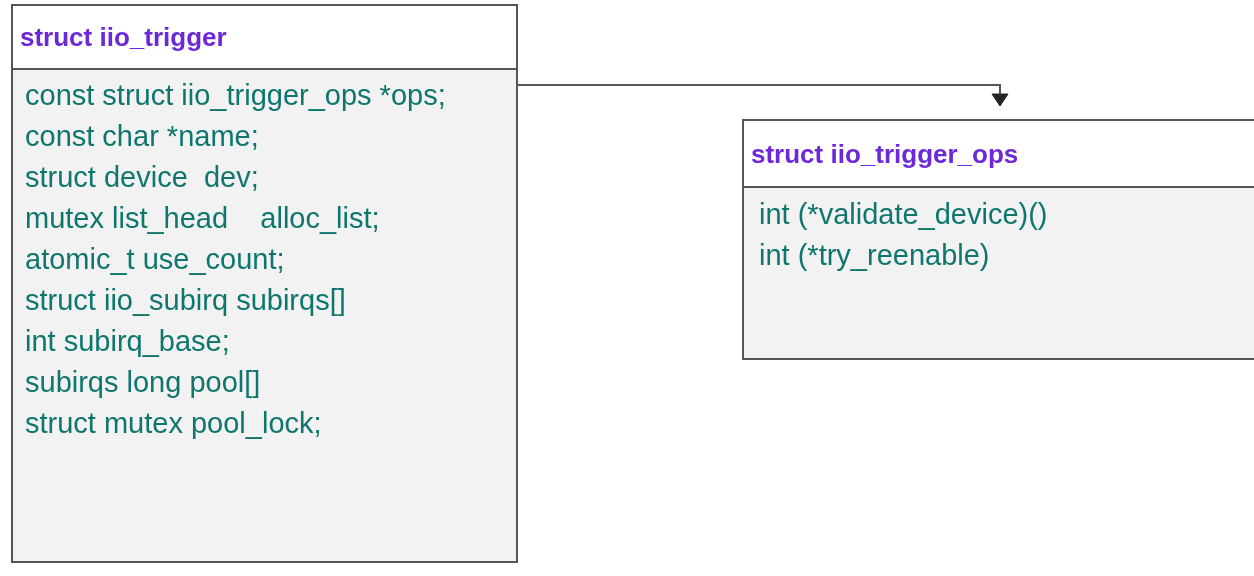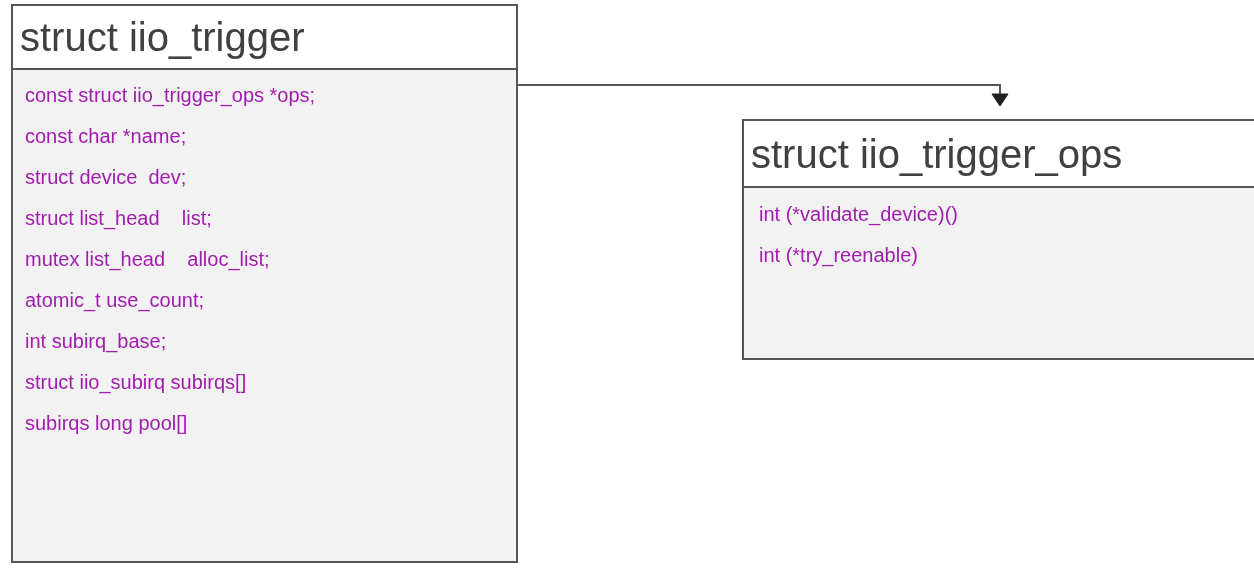--- a/index.html
+++ b/index.html
@@ -31,35 +31,36 @@
   }
   .uml-header {
     box-sizing: border-box;
     background: #ffffff;
     border-bottom: 2px solid #555555;
     display: flex;
     align-items: center;
     padding-left: 7px;
   }
   .uml-title {
-    font-size: 40px;
+    font-size: 26px;
     line-height: 34px;
-    color: #404040;
+    color: #6d28d9;
     white-space: pre;
+    font-weight: bold;
   }
   .uml-body {
     box-sizing: border-box;
     background: #f2f2f2;
     padding-left: 12px;
     padding-top: 5px;
   }
   .uml-field {
-    font-size: 20px;
+    font-size: 29px;
     line-height: 41px;
-    color: #a21caf;
+    color: #0f766e;
     white-space: pre;
   }
 
   
   #box-iio-trigger {
     left: 11px;
     top: 4px;
     width: 507px;
     height: 559px;
   }
@@ -99,26 +100,26 @@
   <div class="uml-box" id="box-iio-trigger">
 
     <div class="uml-header">
       <span class="uml-title">struct iio_trigger</span>
     </div>
 
     <div class="uml-body">
       <div class="uml-field">const struct iio_trigger_ops *ops;</div>
       <div class="uml-field">const char *name;</div>
       <div class="uml-field">struct device  dev;</div>
-      <div class="uml-field">struct list_head    list;</div>
       <div class="uml-field">mutex list_head    alloc_list;</div>
       <div class="uml-field">atomic_t use_count;</div>
+      <div class="uml-field">struct iio_subirq subirqs[]</div>
       <div class="uml-field">int subirq_base;</div>
-      <div class="uml-field">struct iio_subirq subirqs[]</div>
       <div class="uml-field">subirqs long pool[]</div>
+      <div class="uml-field">struct mutex pool_lock;</div>
     </div>
   </div>
 
   <div class="uml-box" id="box-iio-trigger-ops">
 
     <div class="uml-header">
       <span class="uml-title">struct iio_trigger_ops</span>
     </div>
 
     <div class="uml-body">

